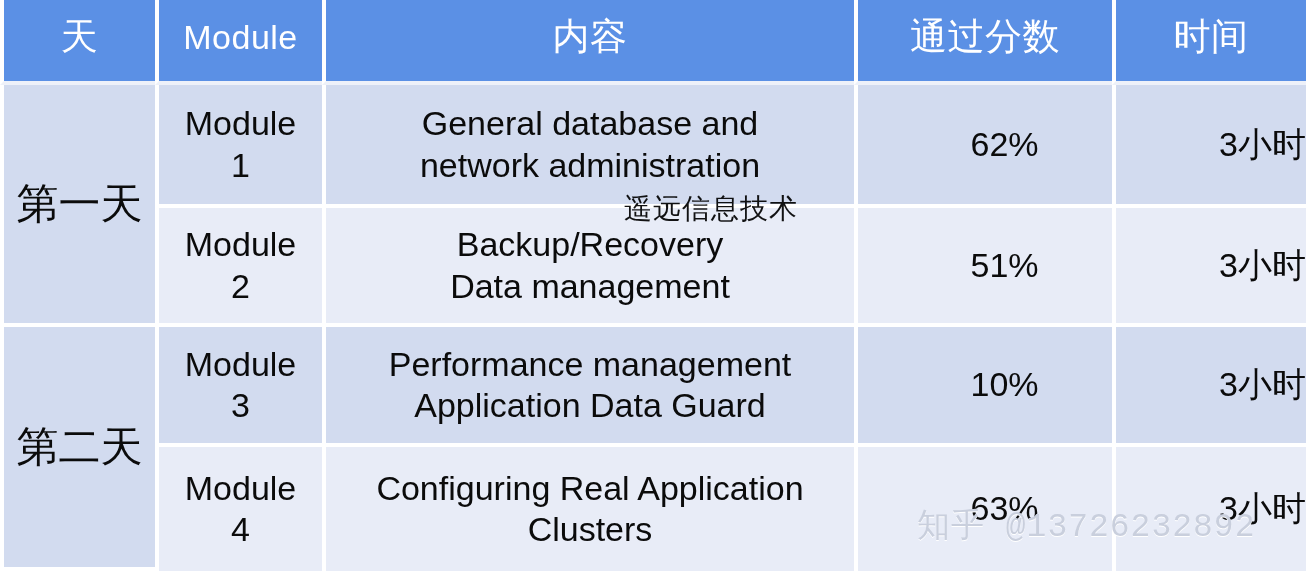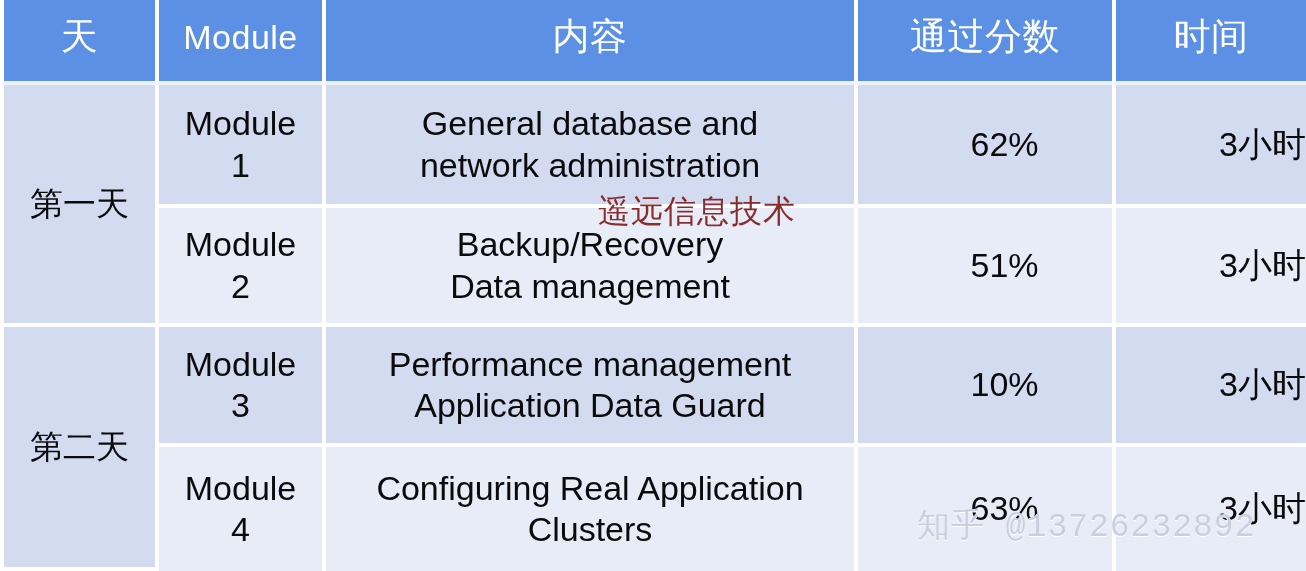--- a/index.html
+++ b/index.html
@@ -77,37 +77,37 @@
   .cell {
     font-size: 34px;
     color: #0b0b0b;
     line-height: 1.22;
     border-left: 4px solid #ffffff;
     border-bottom: 4px solid #ffffff;
   }
   .shade-a { background: #d2dbef; }
   .shade-b { background: #e8ecf7; }
 
-  .cell.day  { font-size: 33px; }
+  .cell.day  { font-size: 42px; }
   .cell.mod  { font-size: 34px; }
   .cell.cont { font-size: 34px; padding: 0 8px; margin-top: 32px; }
   .cell.score{ font-size: 34px; padding-left: 39px; }
   .cell.time { font-size: 34px; text-align: right; }
 
   .cell.nobottom { border-bottom: none; }
 
   .two-line { display: block; white-space: pre-line; }
 
   
   .wm-red {
     position: absolute;
-    left: 598px;
+    left: 624px;
     top: 190px;
-    font-size: 32px;
-    color: #7f1d1d;
+    font-size: 28px;
+    color: #000000;
     letter-spacing: 1px;
     font-family: "DejaVu Sans", sans-serif;
     white-space: nowrap;
     pointer-events: none;
     opacity: 0.92;
   }
   .wm-zhihu {
     position: absolute;
     left: 917px;
     top: 503px;

